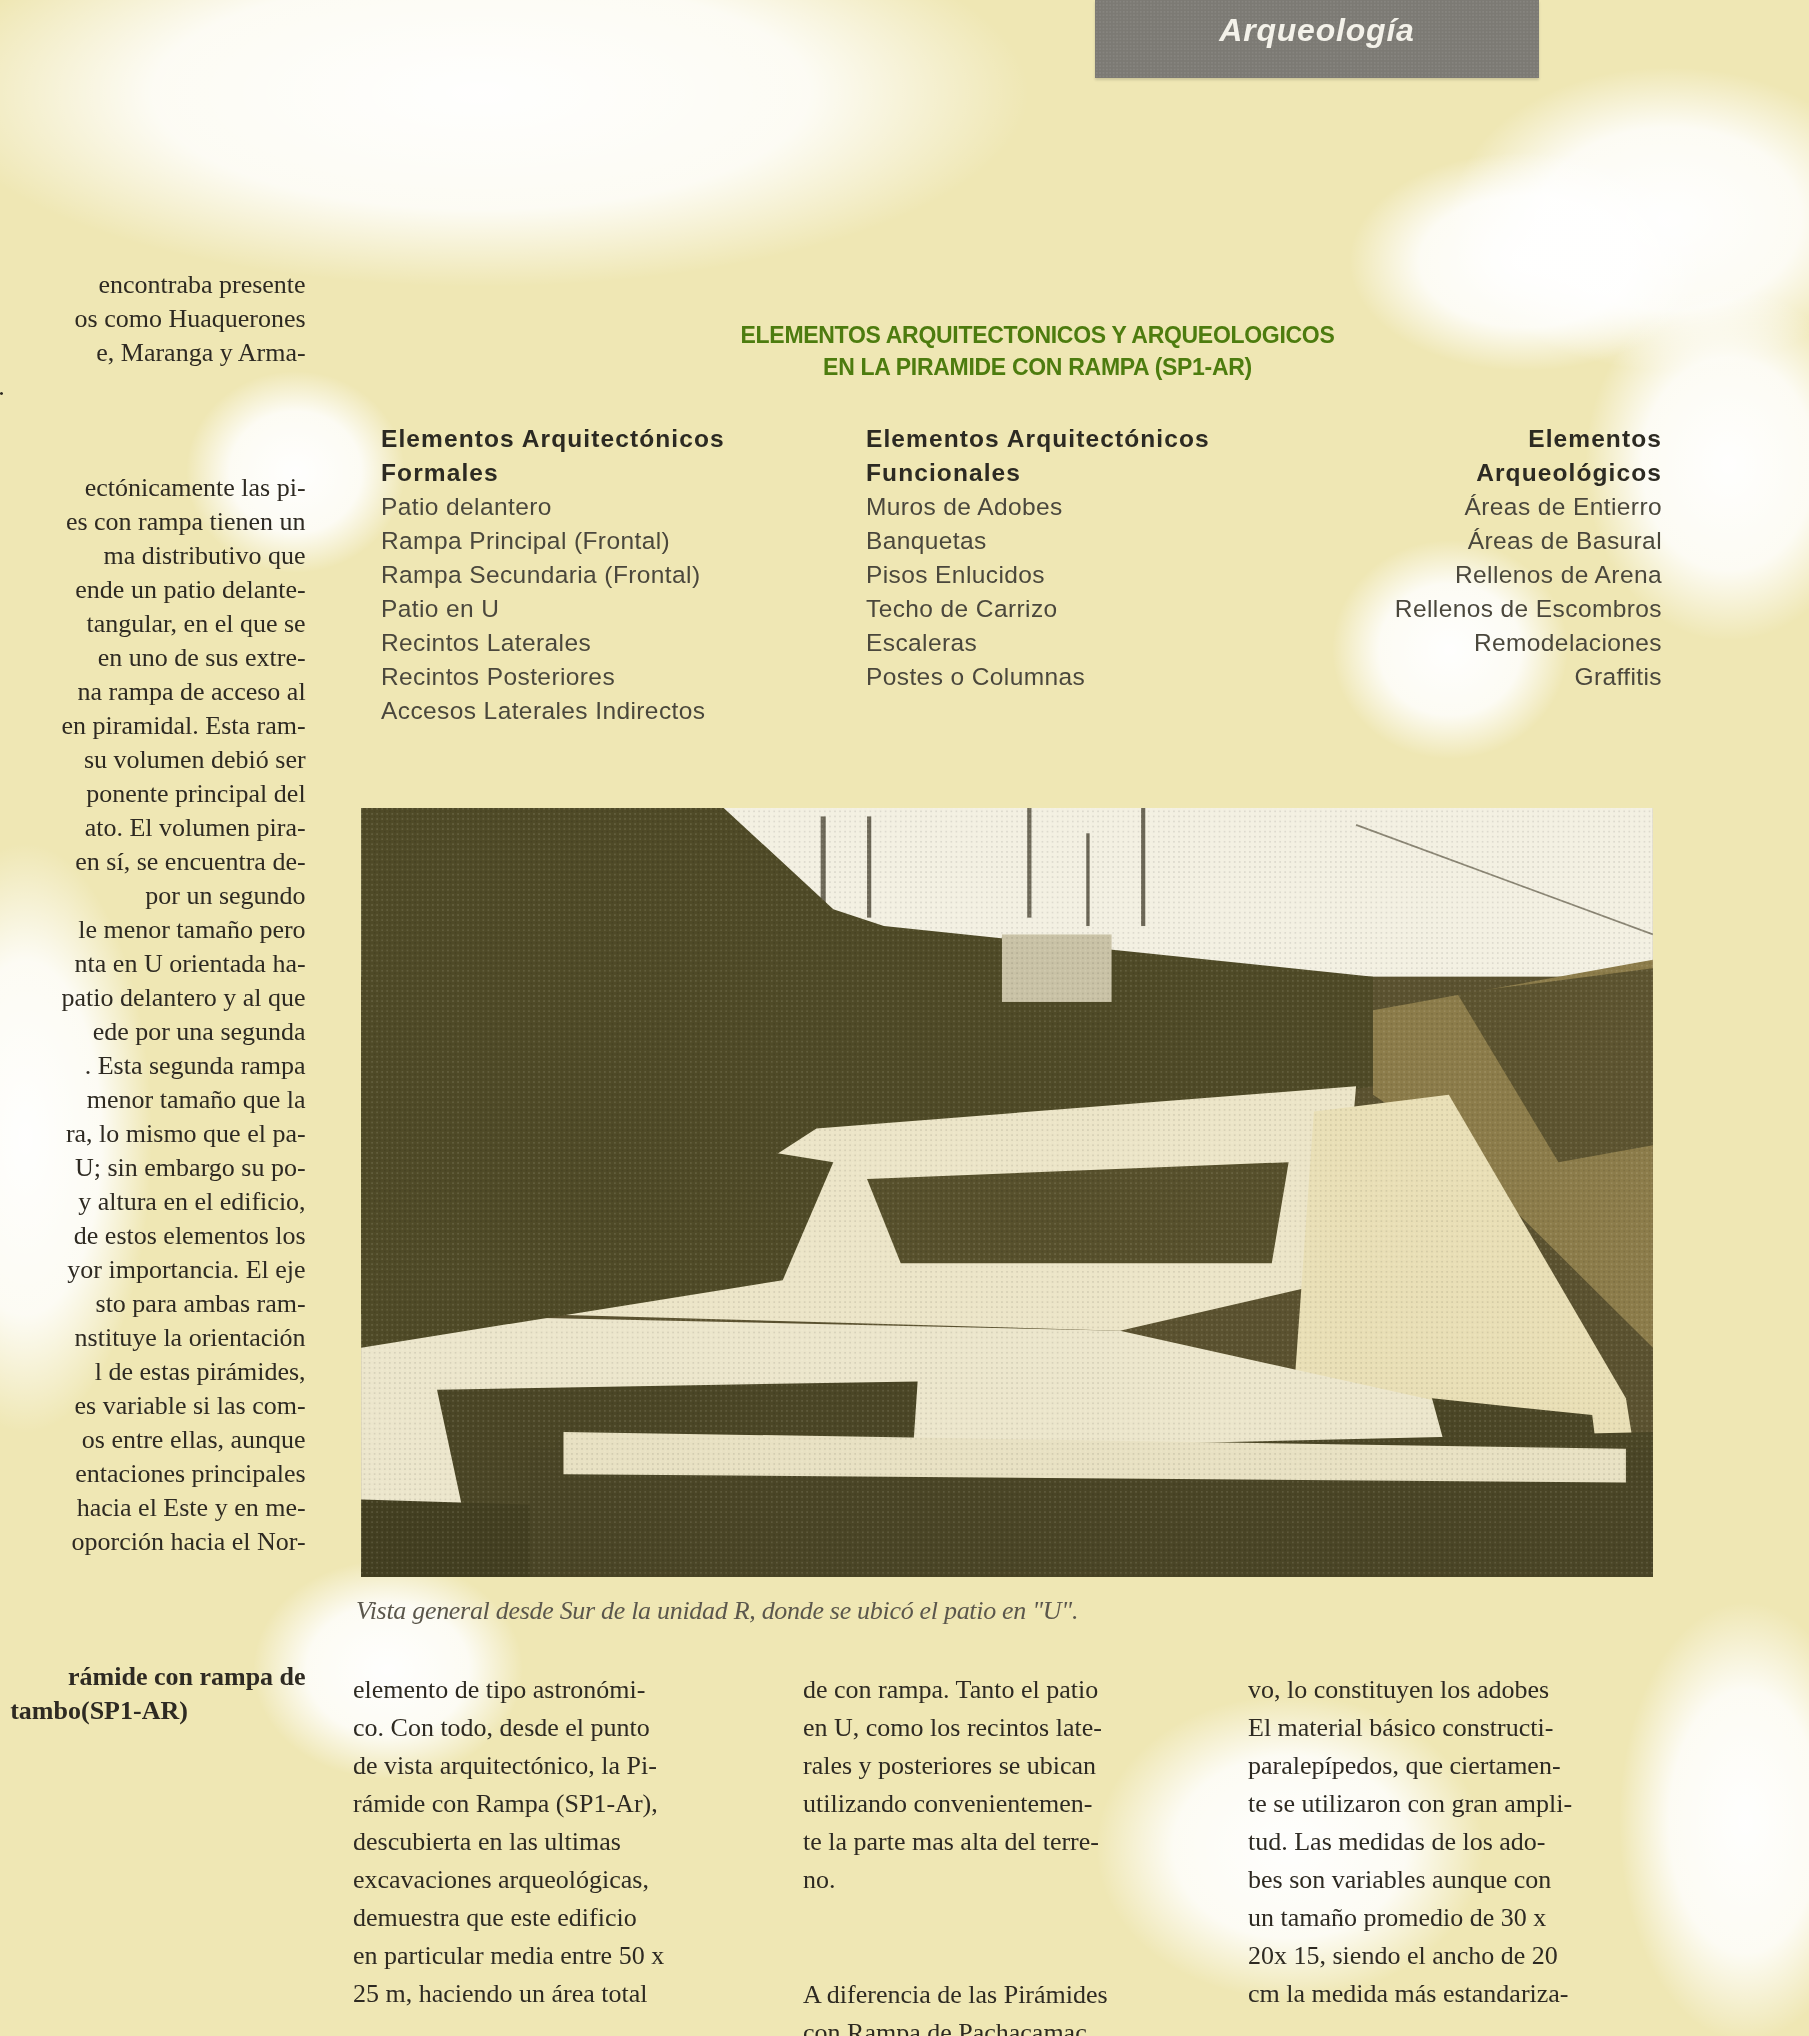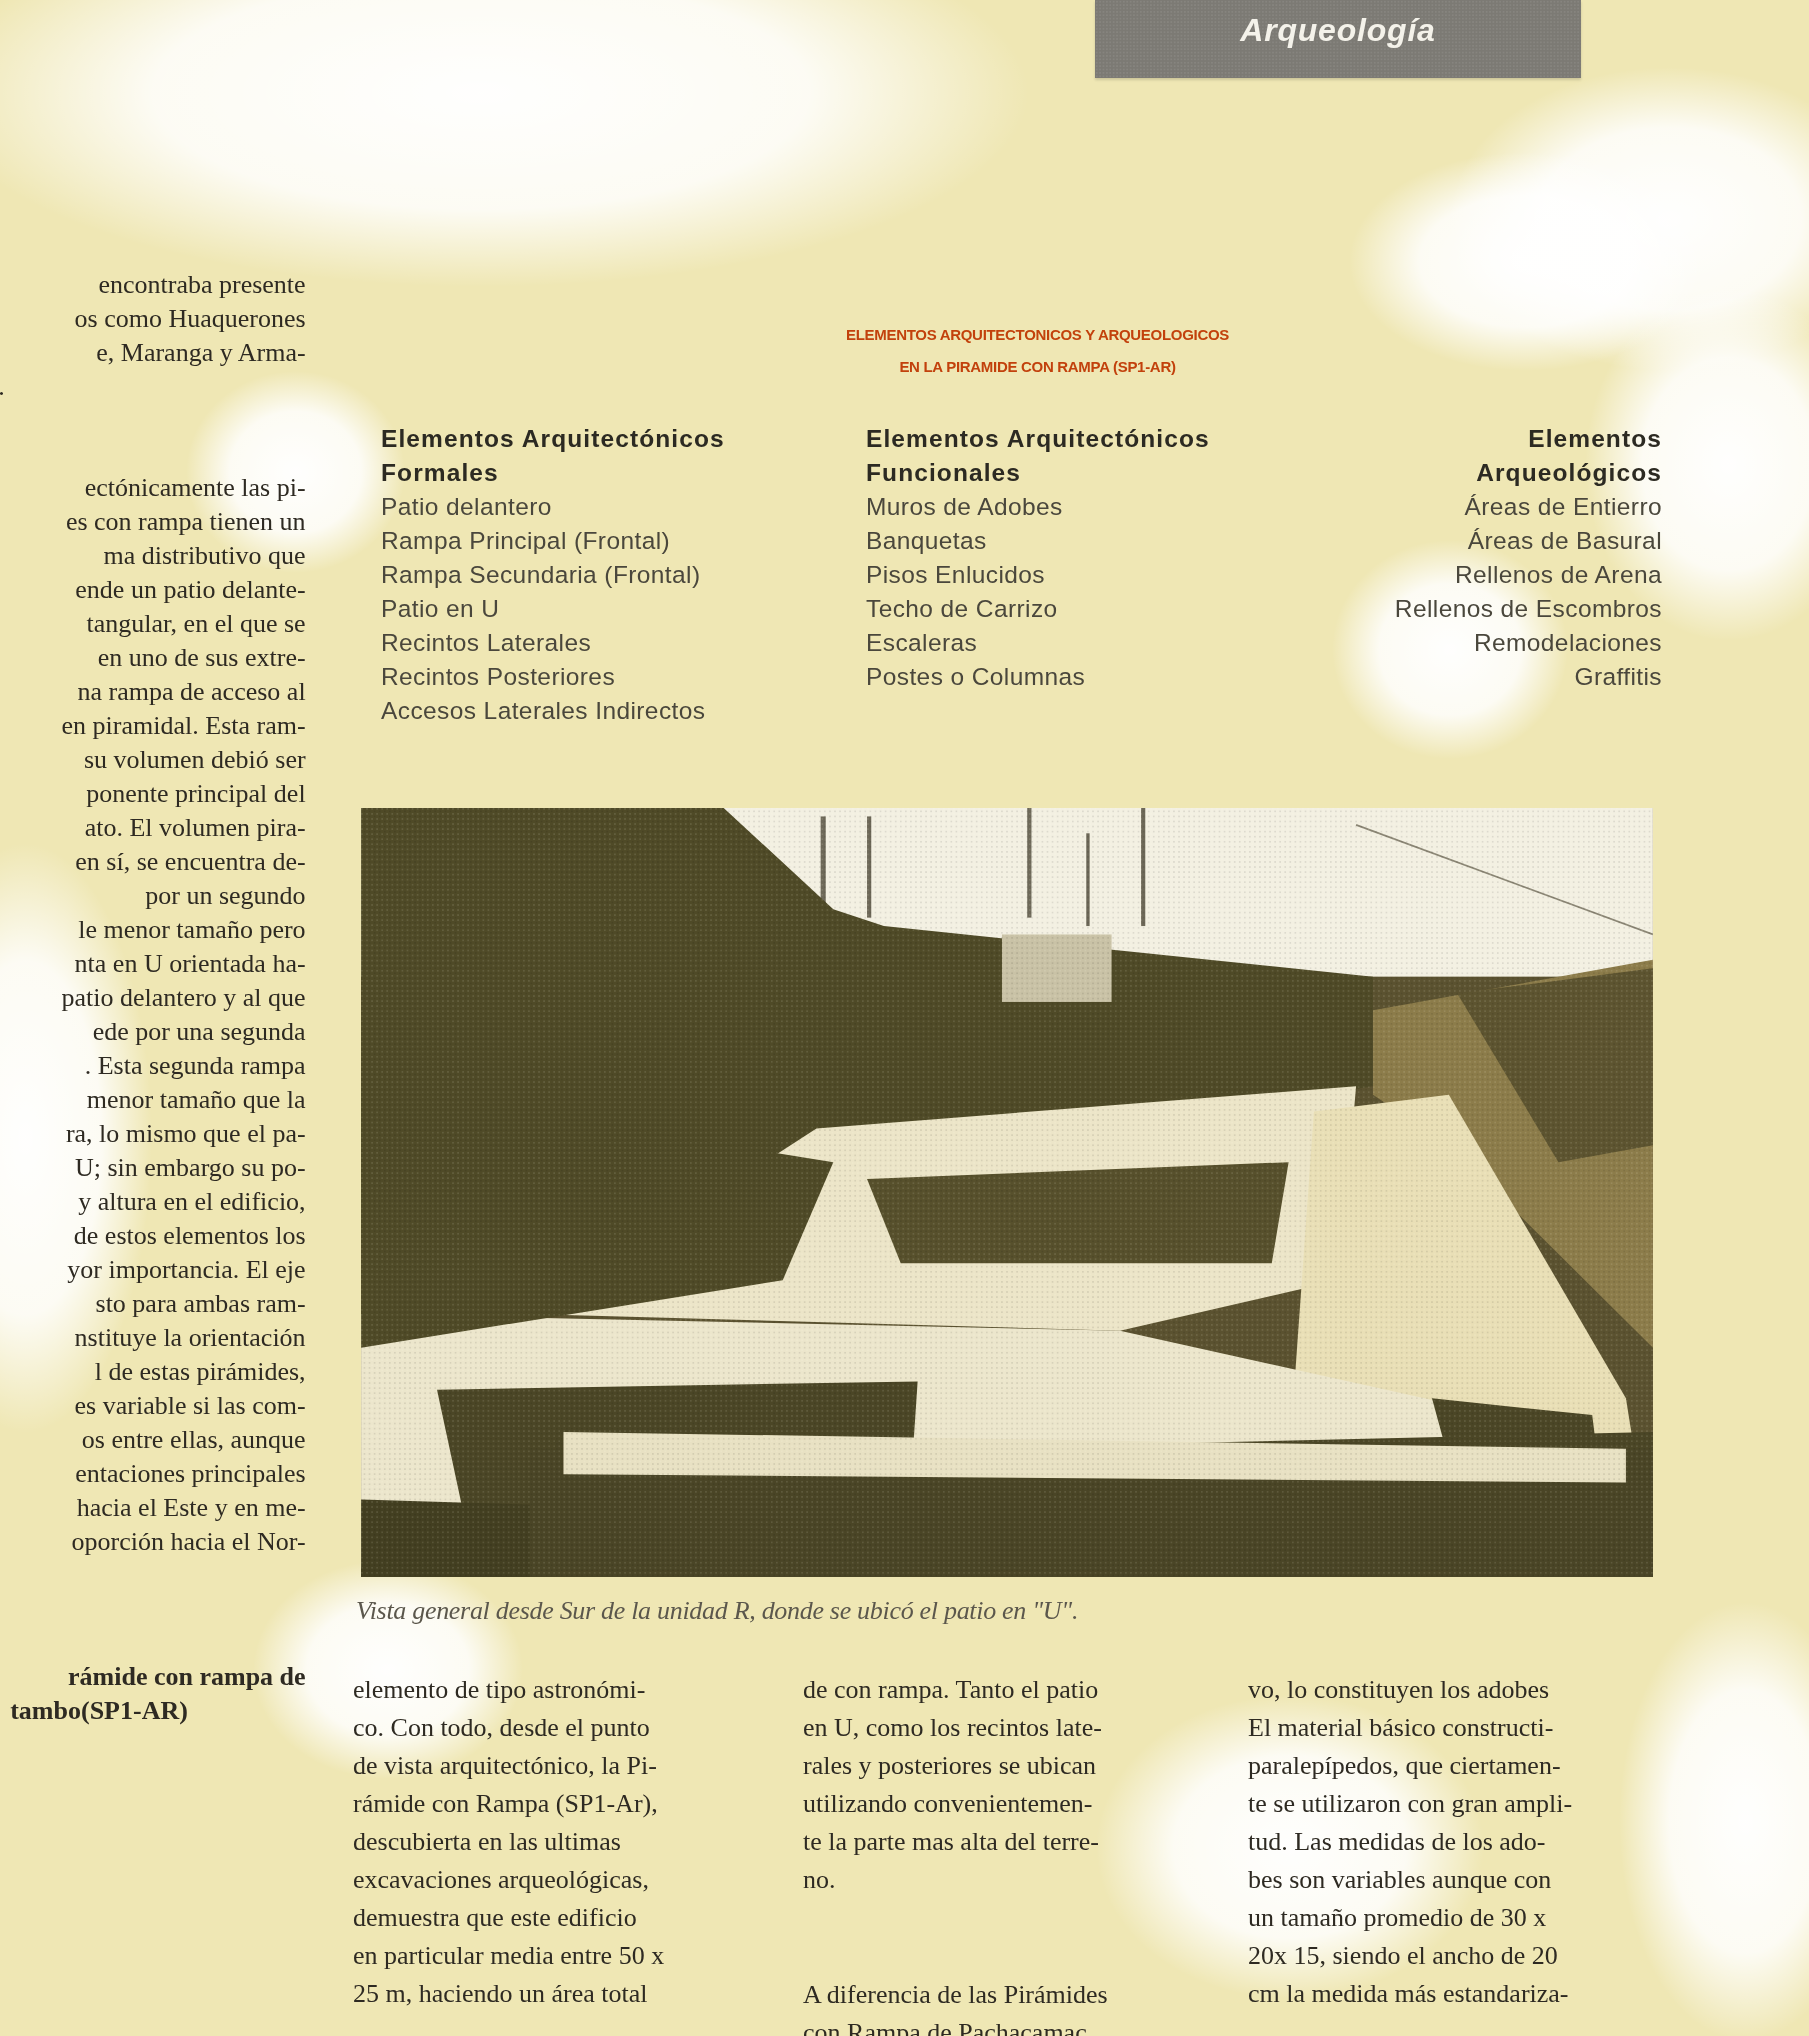--- a/index.html
+++ b/index.html
@@ -19,21 +19,21 @@
     .blotch {
       position: absolute;
       border-radius: 50%;
       background: radial-gradient(closest-side, rgba(255,255,255,0.98), rgba(255,255,255,0.85) 60%, rgba(255,255,255,0) 100%);
       pointer-events: none;
     }
     .page-header {
       position: absolute;
       left: 1095px;
       top: 0;
-      width: 486px;
+      width: 444px;
       height: 78px;
       background: #7c7a74;
       background-image: radial-gradient(rgba(255,255,255,0.08) 0.8px, transparent 0.8px);
       background-size: 3.4px 3.4px;
       display: flex;
       align-items: center;
       justify-content: center;
       box-shadow: 0 1.7px 2.5px rgba(0,0,0,0.15);
     }
     .page-header span {
@@ -72,23 +72,23 @@
     }
     
     .table-title {
       position: absolute;
       left: 641px;
       top: 319px;
       width: 793px;
       text-align: center;
       font-family: "Liberation Sans", sans-serif;
       font-weight: bold;
-      font-size: 15px;
+      font-size: 23px;
       line-height: 32px;
-      color: #c2410c;
+      color: #4d7c0f;
       letter-spacing: -0.3px;
     }
     .elements {
       position: absolute;
       top: 422px;
       font-family: "Liberation Sans", sans-serif;
       font-size: 24.5px;
       line-height: 34px;
       color: #4a473c;
     }

